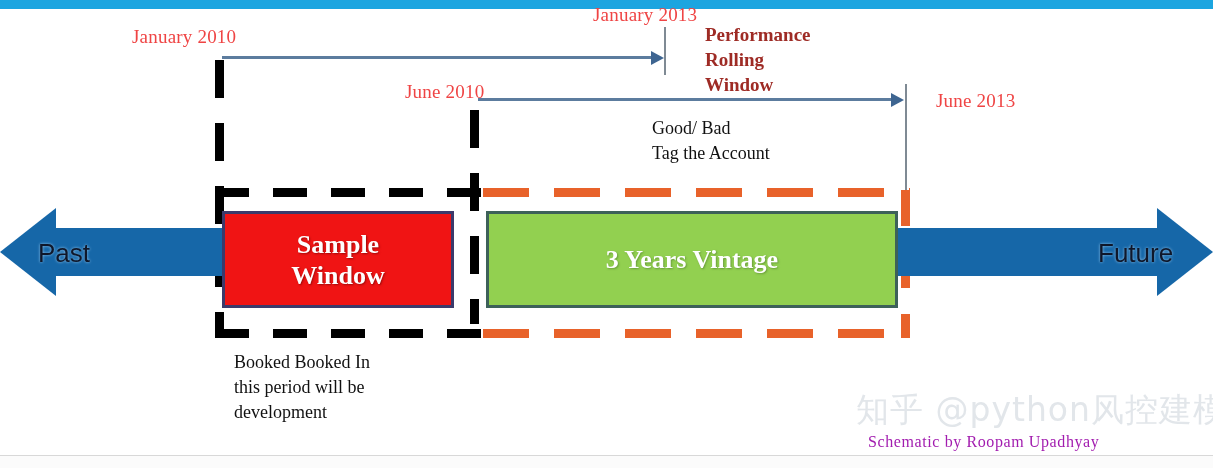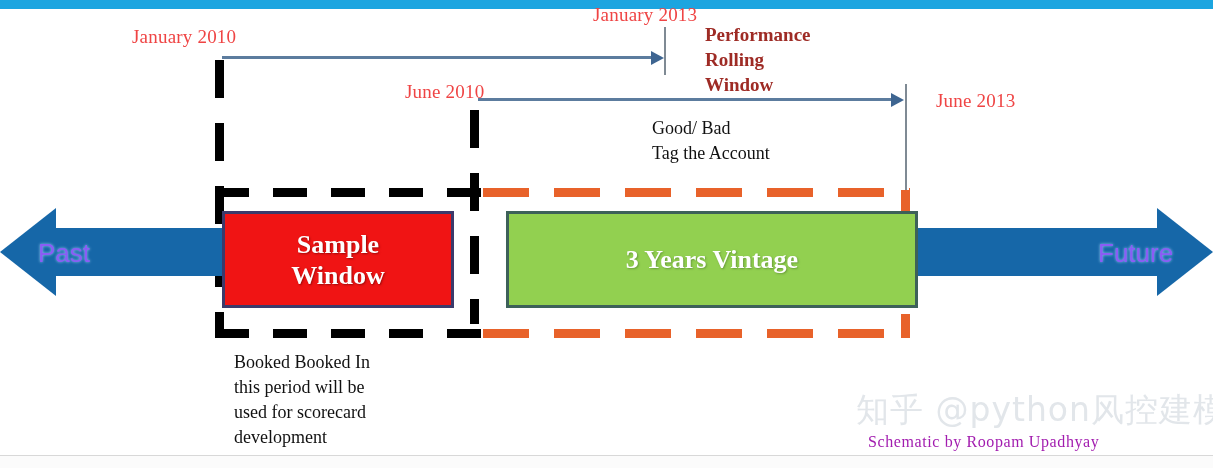--- a/index.html
+++ b/index.html
@@ -135,21 +135,21 @@
     width: 0; height: 0;
     border-top: 44px solid transparent;
     border-bottom: 44px solid transparent;
     border-left: 56px solid #1667A8;
   }
   .axis-text {
     position: absolute;
     top: 238px;
     font-family: "Liberation Sans", "DejaVu Sans", sans-serif;
     font-size: 26px;
-    color: #8b5cf6;
+    color: #0f172a;
     text-shadow: 0 0 3px rgba(160,210,245,.95);
   }
 
   
   .win-box {
     position: absolute;
     display: flex;
     align-items: center;
     justify-content: center;
     text-align: center;
@@ -168,21 +168,20 @@
     text-shadow: 1px 1px 2px rgba(90,0,0,.55);
     justify-content: center;
   }
   .win-box.vintage {
     left: 486px; top: 211px;
     width: 412px; height: 97px;
     background: #92D050;
     border: 3px solid #3D6159;
     font-size: 26px;
     text-shadow: 1px 1px 2px rgba(70,110,40,.55);
-    margin-left: 20px;
   }
 
   
   .watermark {
     position: absolute;
     left: 812px; top: 388px;
     font-family: "DejaVu Sans", sans-serif;
     font-size: 33px;
     color: #e2e6ea;
     letter-spacing: 1px;
@@ -265,21 +264,20 @@
     </div>
   </div>
 
   <div class="win-box vintage">
     <div>3 Years Vintage</div>
   </div>
 
   <div class="note" style="left:234px; top:350px;">
     <div>Booked Booked In</div>
     <div>this period will be</div>
-    <div>used for scorecard</div>
     <div>development</div>
   </div>
 
   <div class="watermark">知乎 @python风控建模</div>
   <div class="credit">Schematic  by Roopam  Upadhyay</div>
 
   <div class="bottom-strip"></div>
 </div>
 
 </body></html>

